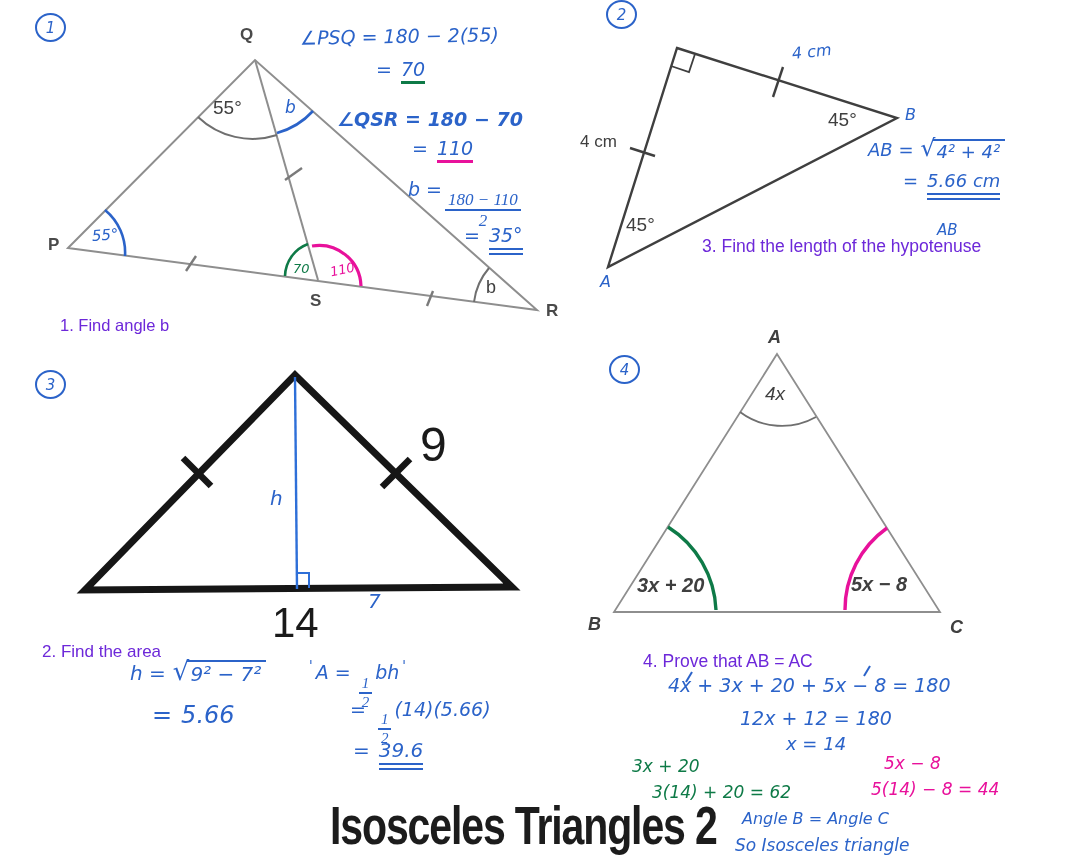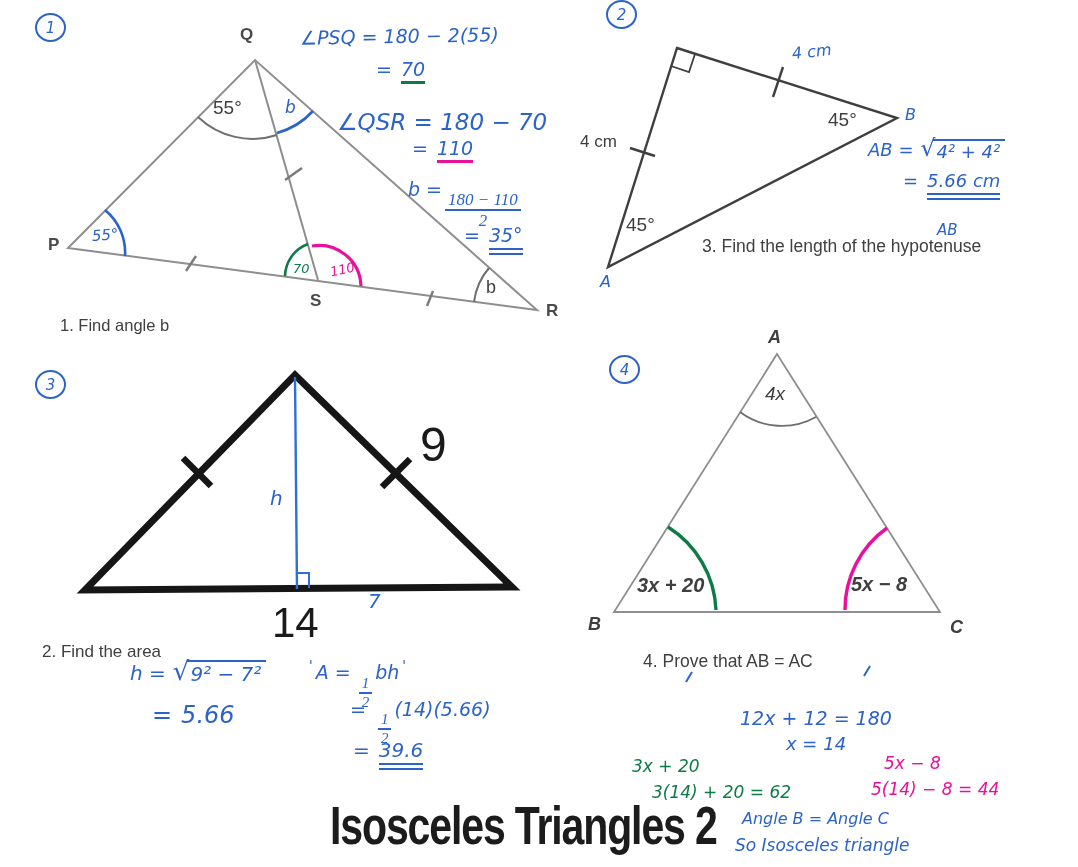--- a/index.html
+++ b/index.html
@@ -5,21 +5,21 @@
   html,body{margin:0;padding:0;background:#ffffff;}
   .stage{position:relative;width:1078px;height:867px;background:#ffffff;overflow:hidden;
          font-family:"Liberation Sans",sans-serif;}
   .abs{position:absolute;white-space:nowrap;line-height:1.05;}
   svg.layer{position:absolute;left:0;top:0;}
   .print{font-family:"Liberation Sans",sans-serif;}
   .hw{font-family:"DejaVu Sans",sans-serif;font-style:italic;}
   .blue{color:#2b63c9}
   .green{color:#0e7a47}
   .pink{color:#e8119b}
-  .gray{color:#404040}
+  .gray{color:#6d28d9}
   .dark{color:#3f3f3f}
   .vlabel{color:#4a4a4a;font-weight:700;font-size:17px;}
   .badge{position:absolute;width:27px;height:25px;border:2.5px solid #2b63c9;border-radius:50%;
          display:flex;align-items:center;justify-content:center;color:#2b63c9;
          font-family:"DejaVu Sans",sans-serif;font-style:italic;font-size:15px;}
   .sqrt{display:inline-flex;align-items:flex-start;}
   .sqrt .rsign{font-size:1.3em;line-height:0.85;margin-right:-2px;font-style:normal;}
   .sqrt .vinc{border-top:2.5px solid currentColor;padding:2px 5px 0 3px;}
   .frac{display:inline-flex;flex-direction:column;align-items:center;line-height:1;
         vertical-align:-0.55em;margin:0 3px;font-family:Liberation Serif, serif;}
@@ -88,21 +88,21 @@
   <span class="abs print dark" style="left:213px;top:98px;font-size:19px;">55°</span>
   <span class="abs hw blue" style="left:285px;top:99px;font-size:17px;">b</span>
   <span class="abs hw blue" style="left:92px;top:228px;font-size:15px;transform:rotate(-4deg);">55°</span>
   <span class="abs hw green" style="left:293px;top:262px;font-size:13px;">70</span>
   <span class="abs hw pink" style="left:330px;top:263px;font-size:13px;transform:rotate(-12deg);">110</span>
   <span class="abs print dark" style="left:486px;top:278px;font-size:18px;">b</span>
   <span class="abs print gray" style="left:60px;top:317px;font-size:16.5px;">1. Find angle b</span>
 
   <span class="abs hw blue" style="left:300px;top:27px;font-size:19px;transform:rotate(-1deg);">∠PSQ = 180 − 2(55)</span>
   <span class="abs hw blue" style="left:376px;top:60px;font-size:19px;"><span class="eq">=</span><span class="uline" style="border-color:#0e7a47;">70</span></span>
-  <span class="abs hw blue" style="left:337px;top:110px;font-size:23px;">∠QSR = 180 − 70</span>
+  <span class="abs hw blue" style="left:337px;top:110px;font-size:19px;font-weight:bold;">∠QSR = 180 − 70</span>
   <span class="abs hw blue" style="left:412px;top:139px;font-size:19px;"><span class="eq">=</span><span class="uline" style="border-color:#e8119b;">110</span></span>
   <span class="abs hw blue" style="left:408px;top:180px;font-size:19px;"><span>b =</span><span class="frac" style="font-size:17px;">
         <span class="fn">180 − 110</span>
         <span class="fd">2</span>
       </span></span>
   <span class="abs hw blue" style="left:464px;top:226px;font-size:19px;"><span class="eq">=</span><span class="uu">35°</span></span>
 
   <div class="badge" style="left:606px;top:0px;">
     <span>2</span>
   </div>
@@ -148,20 +148,21 @@
     <span>4</span>
   </div>
   <span class="abs print dark" style="left:768px;top:328px;font-size:18px;font-style:italic;font-weight:700;">A</span>
   <span class="abs print dark" style="left:588px;top:615px;font-size:18px;font-style:italic;font-weight:700;">B</span>
   <span class="abs print dark" style="left:950px;top:618px;font-size:18px;font-style:italic;font-weight:700;">C</span>
   <span class="abs print dark" style="left:765px;top:384px;font-size:19px;font-style:italic;">4x</span>
   <span class="abs print dark" style="left:637px;top:575px;font-size:20px;font-style:italic;font-weight:700;">3x + 20</span>
   <span class="abs print dark" style="left:851px;top:574px;font-size:20px;font-style:italic;font-weight:700;">5x − 8</span>
   <span class="abs print gray" style="left:643px;top:652px;font-size:17.5px;">4. Prove that AB = AC</span>
 
+  <span class="abs hw blue" style="left:668px;top:676px;font-size:19px;">4x + 3x + 20 + 5x − 8 = 180</span>
   <span class="abs hw blue" style="left:740px;top:709px;font-size:19px;">12x + 12 = 180</span>
   <span class="abs hw blue" style="left:786px;top:735px;font-size:18px;">x = 14</span>
   <span class="abs hw green" style="left:632px;top:758px;font-size:17px;">3x + 20</span>
   <span class="abs hw green" style="left:652px;top:784px;font-size:17px;">3(14) + 20 = 62</span>
   <span class="abs hw pink" style="left:884px;top:755px;font-size:17px;">5x − 8</span>
   <span class="abs hw pink" style="left:871px;top:781px;font-size:17px;">5(14) − 8 = 44</span>
   <span class="abs hw blue" style="left:742px;top:811px;font-size:16px;">Angle B = Angle C</span>
   <span class="abs hw blue" style="left:735px;top:837px;font-size:17px;">So Isosceles triangle</span>
 
   <span class="abs title" style="left:330px;top:797px;">Isosceles Triangles 2</span>

